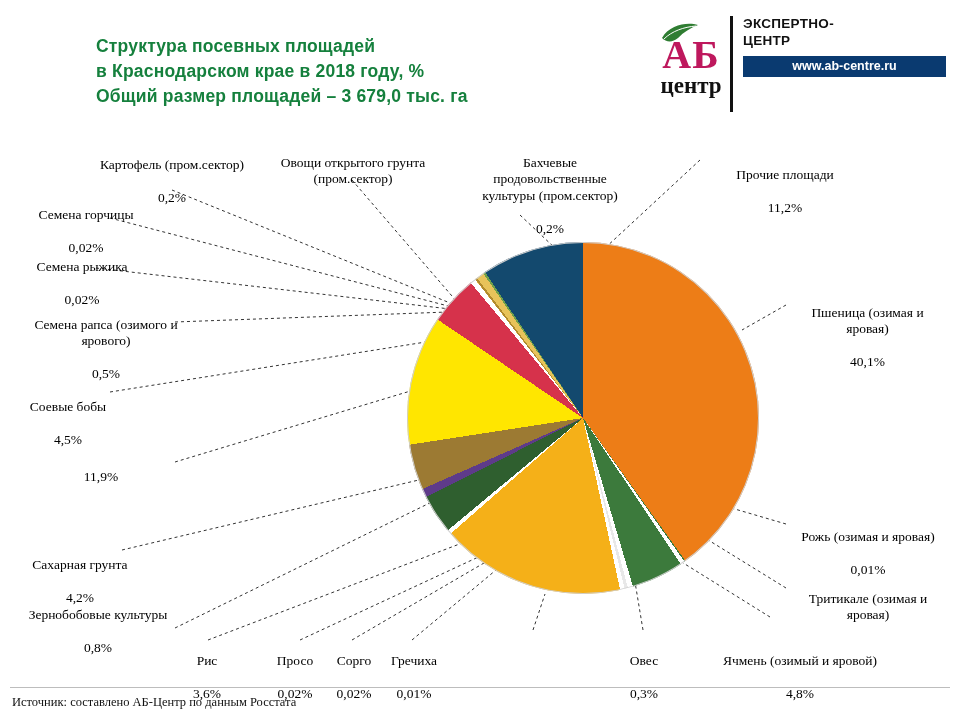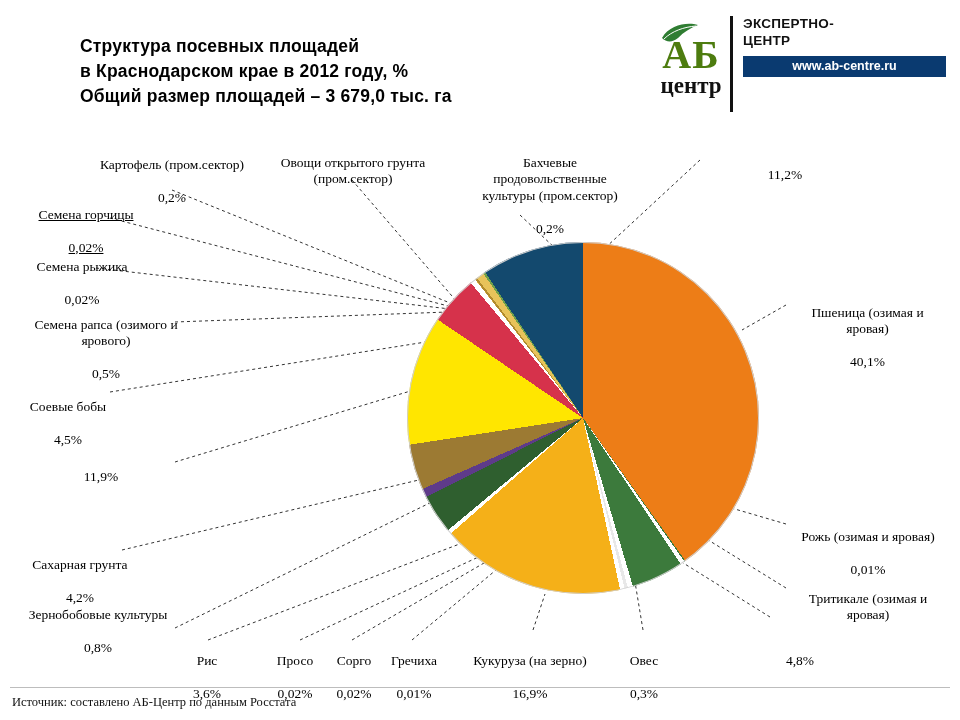--- a/index.html
+++ b/index.html
@@ -18,28 +18,28 @@
   #root {
     position: absolute;
     left: 0; top: 0;
     width: 960px;
     height: 720px;
   }
 
   
   .title-block {
     position: absolute;
-    left: 80px;
+    left: 96px;
     top: 34px;
     width: 520px;
     font-family: "Liberation Sans", sans-serif;
     font-weight: bold;
     font-size: 17.5px;
     line-height: 25px;
-    color: #000000;
+    color: #15803d;
     letter-spacing: 0.2px;
   }
 
   
   .logo {
     position: absolute;
     right: 14px;
     top: 16px;
     width: 294px;
     height: 96px;
@@ -54,21 +54,21 @@
     align-items: center;
     justify-content: center;
     padding-top: 4px;
   }
   .logo-ab {
     font-family: "Liberation Serif", serif;
     font-weight: bold;
     font-size: 40px;
     line-height: 38px;
     letter-spacing: 1px;
-    color: #4d7c0f;
+    color: #be185d;
   }
   .logo-centre {
     font-family: "Liberation Serif", serif;
     font-weight: bold;
     font-size: 23px;
     line-height: 23px;
     color: #111;
   }
   .logo-leaf {
     position: absolute;
@@ -158,21 +158,21 @@
     background: #bdbdbd;
   }
 </style>
 </head>
 <body>
 
 <div id="root">
 
   <div class="title-block">
     <div>Структура  посевных площадей</div>
-    <div>в Краснодарском крае в 2012 году, %</div>
+    <div>в Краснодарском крае в 2018 году, %</div>
     <div>Общий размер площадей – 3 679,0 тыс. га</div>
   </div>
 
   <div class="logo">
     <div class="logo-left">
       <svg class="logo-leaf" viewBox="0 0 40 22">
         <path d="M2 16 C10 2 28 0 38 3 C30 6 24 10 18 16 C12 21 6 20 2 16 Z" fill="#2f7d32"></path>
         <path d="M4 17 C12 9 24 5 36 4" stroke="#ffffff" stroke-width="1" fill="none"></path>
       </svg>
       <div class="logo-ab">АБ</div>
@@ -255,52 +255,50 @@
   </div>
 
   <div class="lbl center" style="left:460px; top:138px; width:180px;">
     <div>Бахчевые
 продовольственные
 культуры  (пром.сектор)</div>
     <div>0,2%</div>
   </div>
 
   <div class="lbl center" style="left:690px; top:150px; width:190px;">
+    <div>Прочие площади</div>
     <div>11,2%</div>
   </div>
 
   <div class="lbl center" style="left:780px; top:288px; width:175px;">
     <div>Пшеница (озимая и
 яровая)</div>
     <div>40,1%</div>
   </div>
 
   <div class="lbl center" style="left:778px; top:512px; width:180px;">
     <div>Рожь (озимая и яровая)</div>
     <div>0,01%</div>
   </div>
 
   <div class="lbl center" style="left:782px; top:574px; width:172px;">
     <div>Тритикале (озимая и
 яровая)</div>
   </div>
 
   <div class="lbl center" style="left:700px; top:636px; width:200px;">
+    <div>Ячмень (озимый и яровой)</div>
     <div>4,8%</div>
   </div>
 
   <div class="lbl center" style="left:610px; top:636px; width:68px;">
     <div>Овес</div>
     <div>0,3%</div>
   </div>
 
-  <div class="lbl center" style="left:455px; top:636px; width:150px;">
-    <div>Кукуруза  (на зерно)</div>
-    <div>16,9%</div>
-  </div>
 
   <div class="lbl center" style="left:382px; top:636px; width:64px;">
     <div>Гречиха</div>
     <div>0,01%</div>
   </div>
 
   <div class="lbl center" style="left:324px; top:636px; width:60px;">
     <div>Сорго</div>
     <div>0,02%</div>
   </div>
@@ -338,20 +336,20 @@
     <div>Семена рапса (озимого и
 ярового)</div>
     <div>0,5%</div>
   </div>
 
   <div class="lbl center" style="left:2px; top:242px; width:160px;">
     <div>Семена рыжика</div>
     <div>0,02%</div>
   </div>
 
-  <div class="lbl center" style="left:2px; top:190px; width:168px;text-decoration:underline;">
+  <div class="lbl center" style="left:2px; top:190px; width:168px;">
     <div>Семена горчицы</div>
     <div>0,02%</div>
   </div>
 
   <div class="rule"></div>
   <div class="source">Источник:  составлено АБ-Центр  по данным Росстата</div>
 </div>
 
 </body></html>

